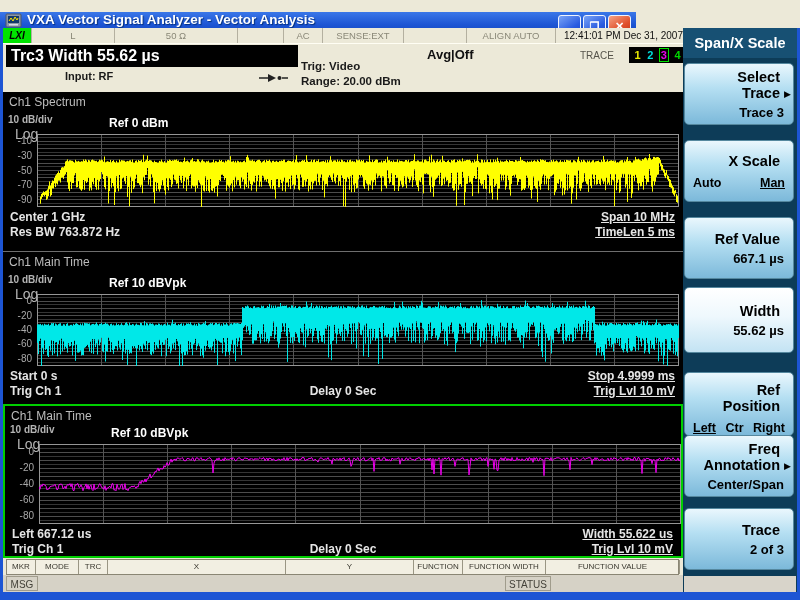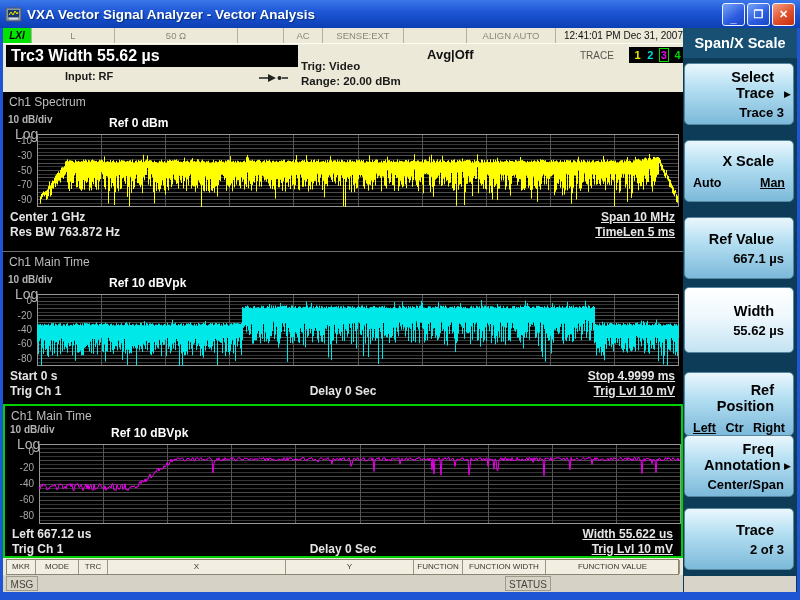--- a/index.html
+++ b/index.html
@@ -1,21 +1,21 @@
 <!DOCTYPE html>
 <html><head>
 <meta charset="utf-8">
 <style>
   html,body{margin:0;padding:0;background:#444;}
   .window{position:relative;width:800px;height:600px;background:#ece9d8;overflow:hidden;
           font-family:"Liberation Sans",sans-serif;}
   
-  .titlebar{position:absolute;left:0;top:0;width:800px;height:28px;
+  .titlebar{position:absolute;left:0;top:12px;width:636px;height:28px;
             background:linear-gradient(180deg,#3a77e8 0%,#1d55d4 45%,#0c3fb4 100%);
-            display:flex;align-items:center;}
+            display:flex;align-items:flex-start;}
   .appicon{width:17px;height:17px;margin-left:5px;flex:none;}
   .apptitle{color:#fff;font-weight:bold;font-size:13.5px;margin-left:5px;
             text-shadow:1px 1px 1px #04307e;white-space:nowrap;}
   .tbtns{position:absolute;right:5px;top:3px;display:flex;}
   .tbtn{width:21px;height:21px;margin-left:2px;border-radius:3px;border:1px solid #eef3ff;
         color:#fff;font-size:11px;font-weight:bold;display:flex;align-items:center;
         justify-content:center;line-height:1;cursor:default;}
   .tbtn.mm{background:linear-gradient(145deg,#79a4f7 0%,#2a5be0 60%,#1c46c4 100%);}
   .tbtn.cl{background:linear-gradient(145deg,#f5a284 0%,#e0502c 55%,#c03012 100%);}
   .tbtn.mn span{margin-top:8px;}
@@ -78,21 +78,21 @@
   
   .sidebar{position:absolute;left:683px;top:28px;width:114px;height:564px;background:#0d3c58;}
   .sbtitlebar{position:absolute;left:0;top:0;width:114px;height:30px;background:#175073;
               display:flex;align-items:center;justify-content:center;}
   .sbtitle{color:#fff;font-weight:bold;font-size:14.5px;white-space:nowrap;}
   .sbtn{position:absolute;left:1px;width:110px;border:1px solid #55889f;border-radius:5px;
         background:linear-gradient(180deg,#eaf7fd 0%,#b5dff2 40%,#7cb9da 100%);
         display:flex;flex-direction:column;justify-content:center;box-sizing:border-box;
         cursor:default;}
   .sbtn.hl{background:linear-gradient(180deg,#ffffff 0%,#eef8fd 45%,#c3e3f3 100%);}
-  .sblabel{font-size:14.5px;font-weight:bold;color:#000;text-align:right;padding:0 19px;
+  .sblabel{font-size:14.5px;font-weight:bold;color:#000;text-align:right;padding:0 13px;
            line-height:16px;}
   .sbvalue{font-size:13px;font-weight:bold;color:#000;text-align:right;padding:0 9px;
            margin-top:4px;white-space:nowrap;}
   .sbopts{display:flex;justify-content:space-between;padding:0 8px;font-size:12.5px;
           font-weight:bold;color:#000;margin-top:7px;}
   .sbopt.sel{text-decoration:underline;}
   .sbarrow{position:absolute;right:2px;font-size:9px;color:#000;}
   .sbgray{position:absolute;left:1px;top:548px;width:112px;height:16px;background:#d8d4ca;}
 </style>
 </head>

